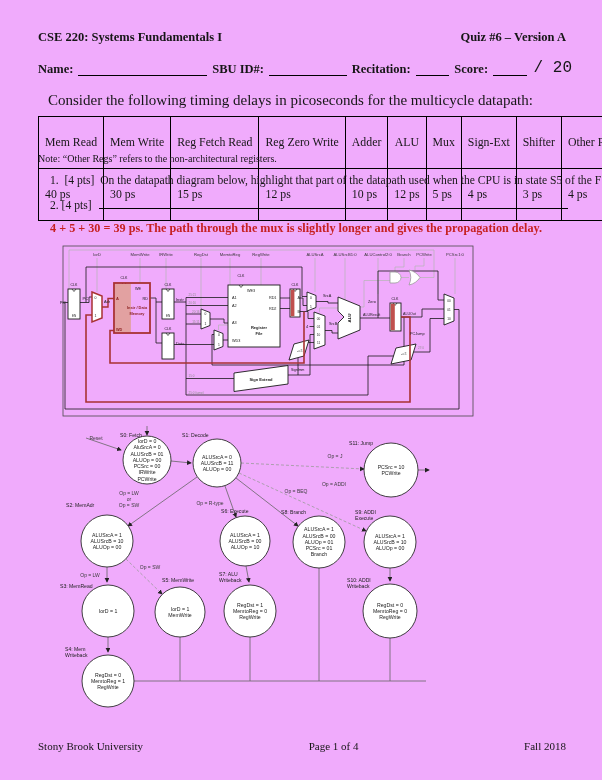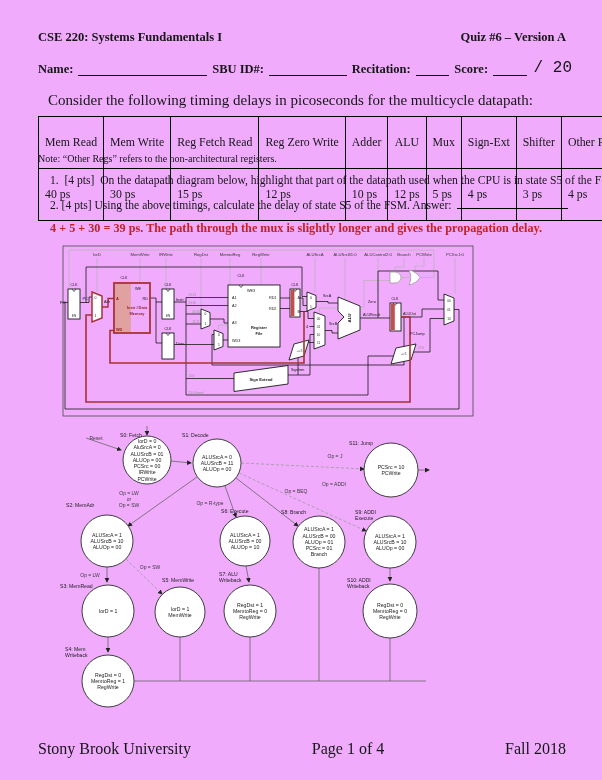--- a/index.html
+++ b/index.html
@@ -16,21 +16,21 @@
   .ttable{position:absolute;top:116px;left:38px;border-collapse:collapse;font-size:11.8px;}
   .ttable td{border:1px solid #000;padding:18px 6px;white-space:nowrap;height:15px;}
   .ttable tr.hd td{text-align:center;}
   .note{position:absolute;top:153px;left:38px;font-size:10px;}
   .q{position:absolute;left:50px;right:34px;font-size:11.6px;white-space:nowrap;}
   .q1{top:174px;} .q2{top:196px;display:flex;align-items:baseline;}
   .ansline{flex:1;border-bottom:1.2px solid #000;height:12px;margin-left:5px;}
   .redans{position:absolute;top:221px;left:50px;right:20px;font-size:12.2px;color:#c62121;white-space:nowrap;font-weight:bold;}
   .dp-svg{position:absolute;left:38px;top:245px;width:480px;height:195px;font-family:"Liberation Sans",sans-serif;}
   .fsm-svg{position:absolute;left:38px;top:425px;width:540px;height:300px;font-family:"Liberation Sans",sans-serif;}
-  .footer{position:absolute;top:740px;left:38px;right:36px;display:flex;justify-content:space-between;font-size:16px;}
+  .footer{position:absolute;top:740px;left:38px;right:36px;display:flex;justify-content:space-between;font-size:11px;}
 </style>
 </head>
 <body>
 
 <div class="page">
 
   <div class="hdr">
     <span>CSE 220: Systems Fundamentals I</span>
     <span>Quiz #6 – Version A</span>
   </div>
@@ -82,21 +82,20 @@
 
   <div class="q q1">
     <span>1.</span>&nbsp;
     <span>[4 pts]</span>&nbsp;
     <span>On the datapath diagram below, highlight that part of the datapath used when the CPU is in state S5 of the FSM.</span>
   </div>
 
   <div class="q q2">
     <span>2.</span>&nbsp;
     <span>[4 pts]</span>&nbsp;
-    <span>Using the above timings, calculate the delay of state S5 of the FSM. Answer:</span>
     <span class="ansline"></span>
   </div>
 
   <div class="redans">
     <span>4 + 5 + 30 = 39 ps.</span>
     <span>The path through the mux is slightly longer and gives the propagation delay.</span>
   </div>
 
   <svg class="dp-svg" viewBox="0 0 480 195">
 

